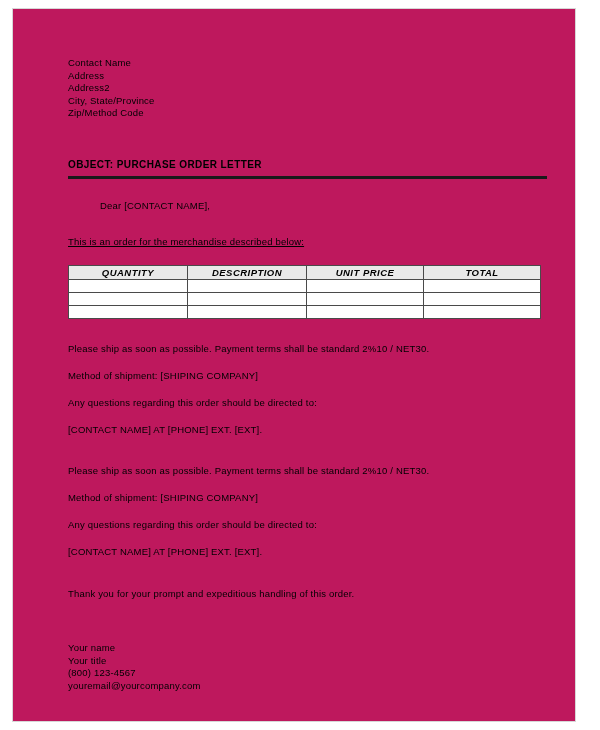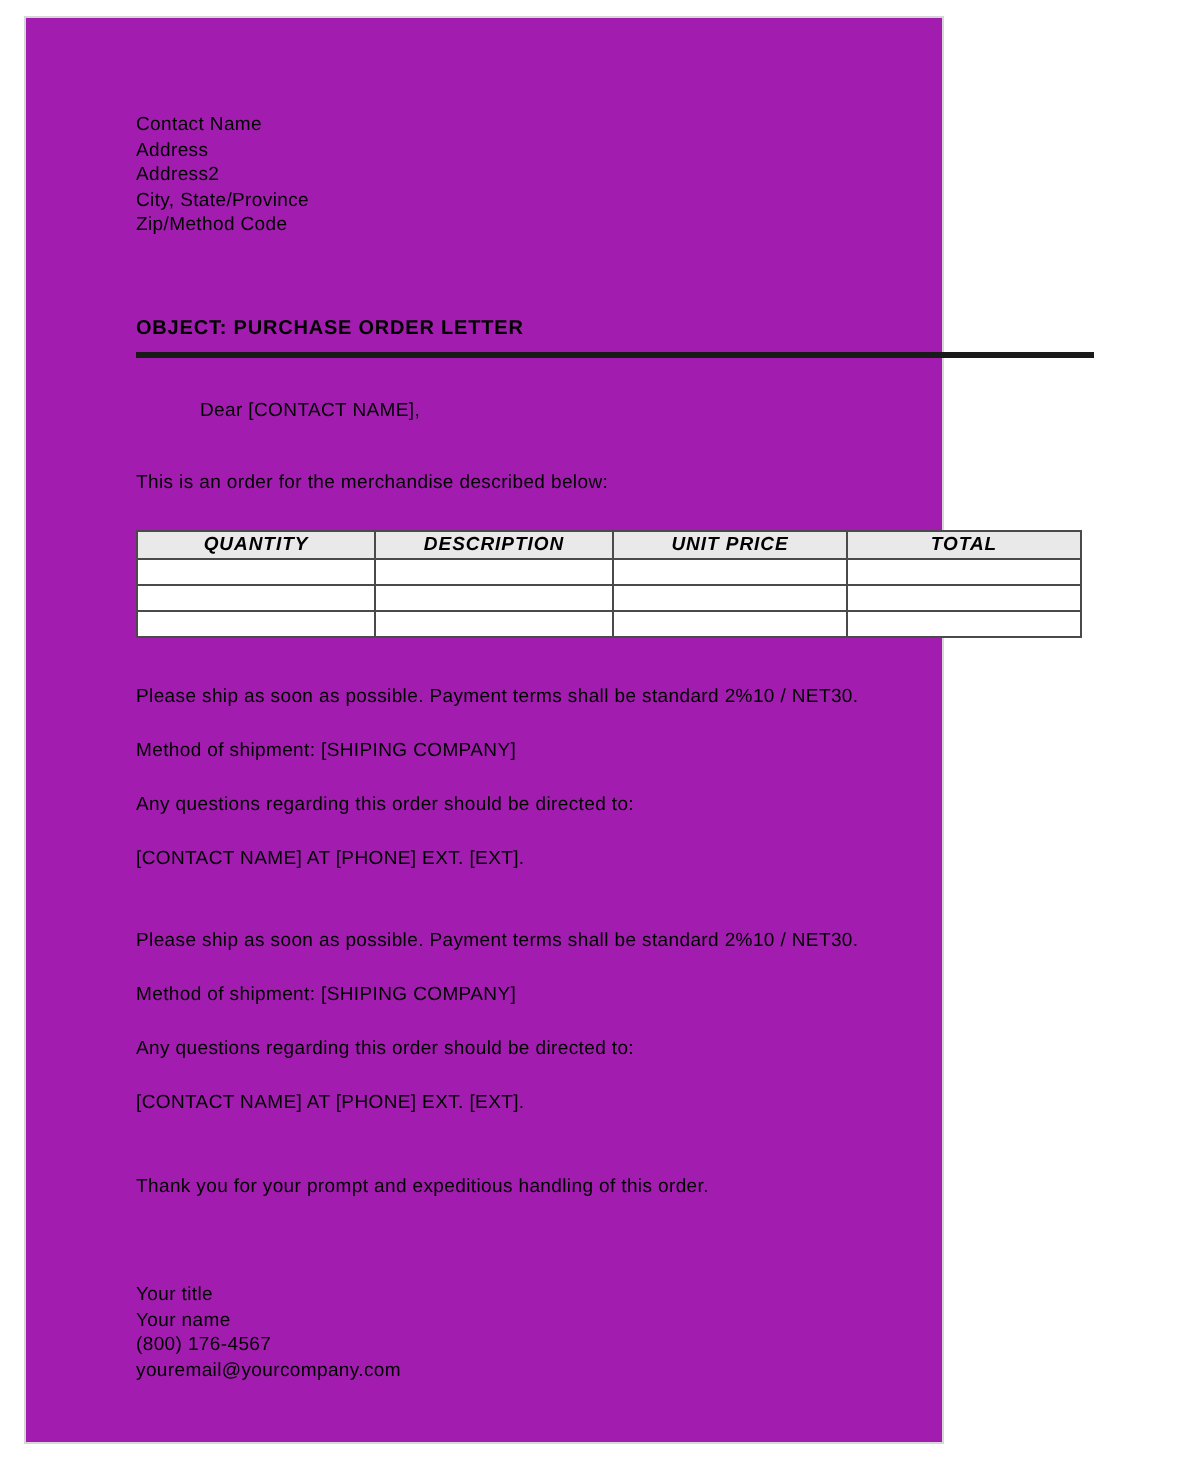--- a/index.html
+++ b/index.html
@@ -12,24 +12,24 @@
     height: 730px;
     font-family: "Liberation Sans", sans-serif;
     color: #000000;
     overflow: hidden;
   }
 
   #page-frame {
     position: absolute;
     left: 12px;
     top: 8px;
-    width: 460px;
+    width: 564px;
     height: 714px;
     border: 1px solid #d7d7d7;
-    background: #a21caf;
+    background: #be185d;
     box-sizing: border-box;
   }
 
   .doc-body {
     position: absolute;
     left: 55px;
     top: 48px;
     width: 490px;
   }
 
@@ -59,20 +59,21 @@
   .salutation {
     margin-top: 21px;
     font-size: 9.5px;
     letter-spacing: 0.02em;
     margin-left: 32px;
   }
   .intro-line {
     margin-top: 25px;
     font-size: 9.5px;
     letter-spacing: 0.02em;
+    text-decoration: underline;
   }
 
   
   .order-table {
     margin-top: 18px;
     width: 472px;
     border-collapse: collapse;
     table-layout: fixed;
   }
   .order-table th,
@@ -188,20 +189,20 @@
     <div class="instruction-block second">
       <div class="instruction-line">Please ship as soon as possible.  Payment terms shall be standard 2%10 / NET30.</div>
       <div class="instruction-line">Method of shipment: [SHIPING COMPANY]</div>
       <div class="instruction-line">Any questions regarding this order should be directed to:</div>
       <div class="instruction-line">[CONTACT NAME] AT [PHONE] EXT. [EXT].</div>
     </div>
 
     <div class="closing-thanks">Thank you for your prompt and expeditious handling of this order.</div>
 
     <div class="signature-block">
+      <div class="signature-line">Your name</div>
       <div class="signature-line">Your title</div>
-      <div class="signature-line">Your name</div>
-      <div class="signature-line">(800) 176-4567</div>
+      <div class="signature-line">(800) 123-4567</div>
       <div class="signature-line">youremail@yourcompany.com</div>
     </div>
 
   </div>
 </div>
 
 </body></html>

